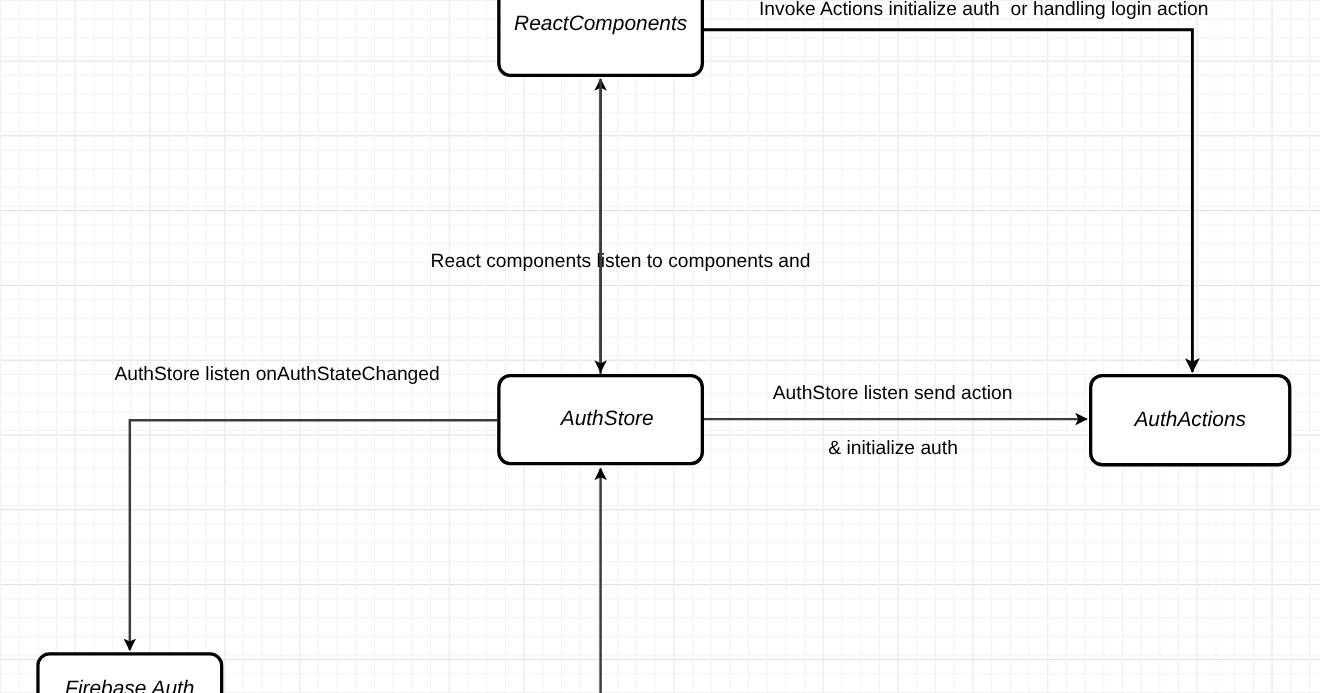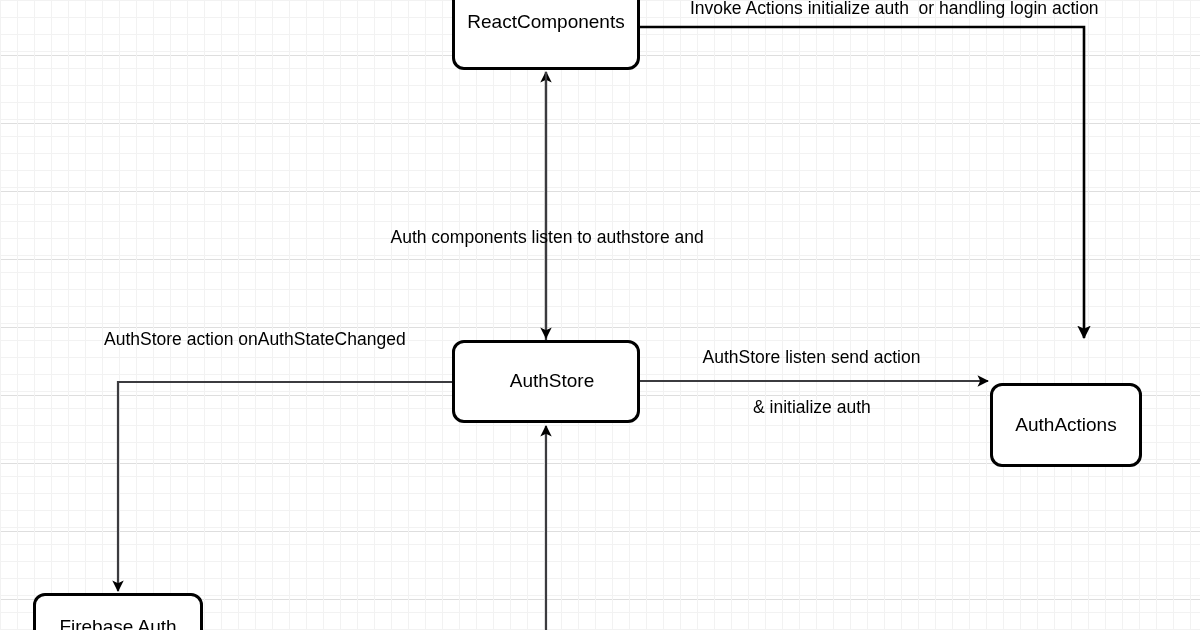--- a/index.html
+++ b/index.html
@@ -36,28 +36,28 @@
     align-items:center;
     justify-content:center;
     font-size:19px;
     color:#000000;
     line-height:1.2;
     text-align:center;
     z-index:3;
   }
   #node-react{ left:452px; top:-26px; width:188px; height:96px; }
   #node-store{ left:452px; top:340px; width:188px; height:83px;padding-left:12px; }
-  #node-actions{ left:990px; top:340px; width:152px; height:84px;margin-top:43px; }
+  #node-actions{ left:990px; top:340px; width:184px; height:84px; }
   #node-firebase{
     left:33px; top:593px; width:170px; height:70px;
     border-radius:12px;
     align-items:flex-start;
     padding-top:20px;
   }
-  .node-label{ display:block; }
+  .node-label{ display:block;font-style:italic; }
 
   .edge-label{
     position:absolute;
     z-index:2;
     font-size:17.5px;
     color:#000000;
     line-height:1.42;
     text-align:center;
     white-space:pre;
     background:transparent;
@@ -104,23 +104,23 @@
     <span class="node-label">AuthActions</span>
   </div>
 
   <div class="node" id="node-firebase">
     <span class="node-label">Firebase Auth</span>
   </div>
 
   <div class="edge-label" id="lbl-invoke">Invoke Actions initialize auth  or handling login action</div>
 
   <div class="edge-label" id="lbl-listen">
-    <span>Auth components listen to authstore and</span><br>
+    <span>React components listen to components and</span><br>
   </div>
 
-  <div class="edge-label" id="lbl-onauth">AuthStore action onAuthStateChanged</div>
+  <div class="edge-label" id="lbl-onauth">AuthStore listen onAuthStateChanged</div>
 
   <div class="edge-label" id="lbl-loginaction">
     <span>AuthStore listen send action</span><br>
     <span>&amp; initialize auth</span>
   </div>
 
 </div>
 
 </body></html>

